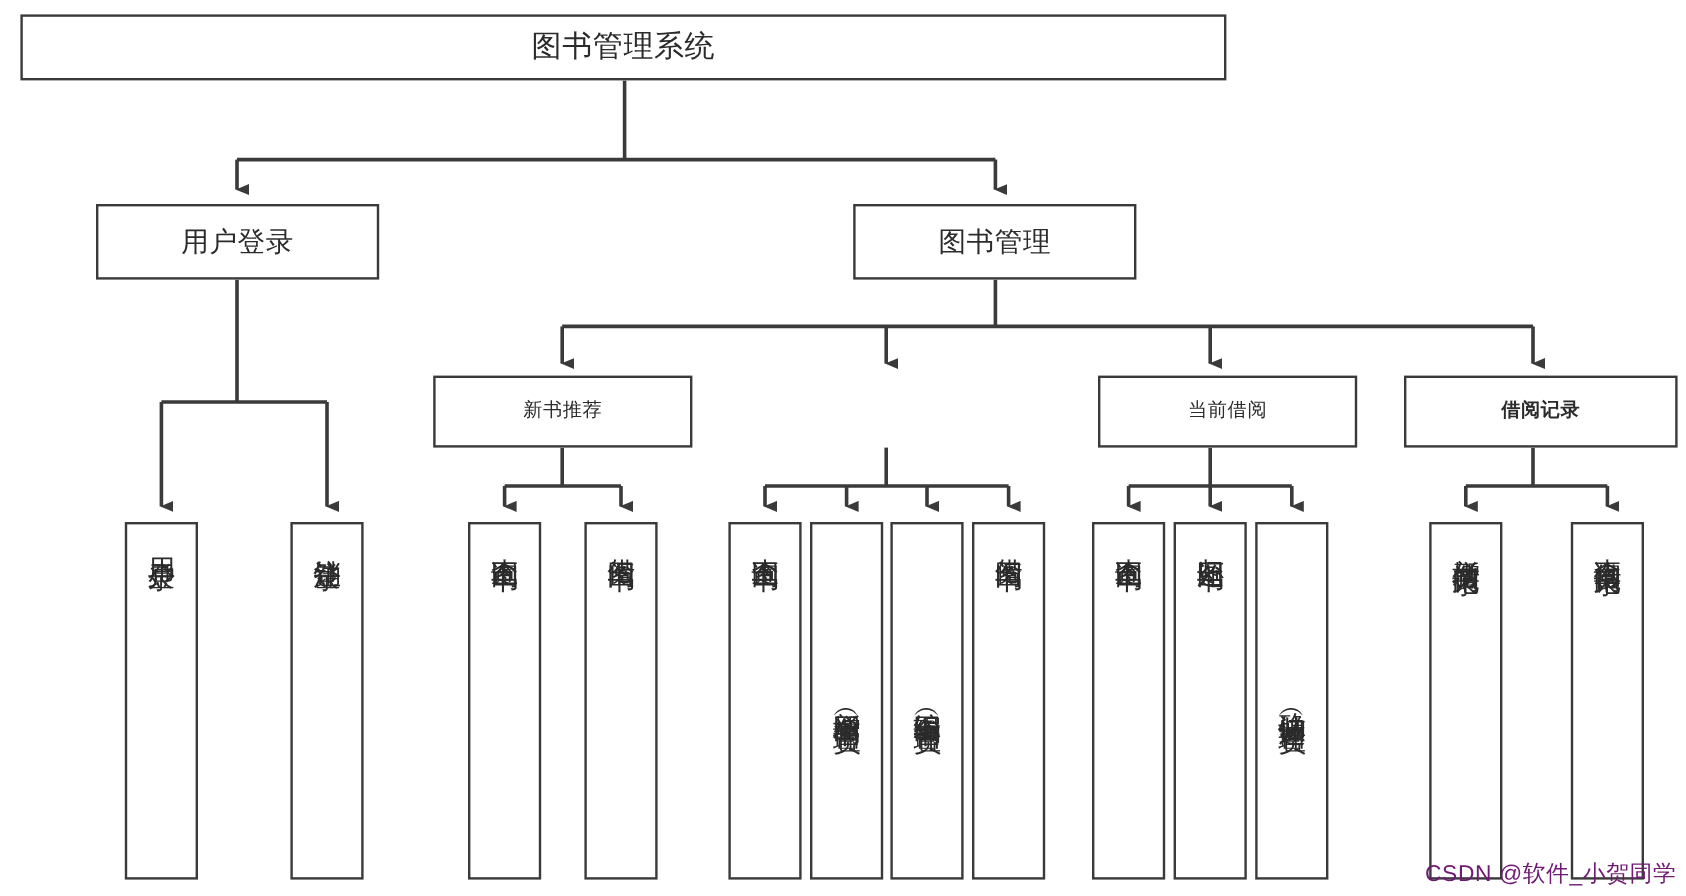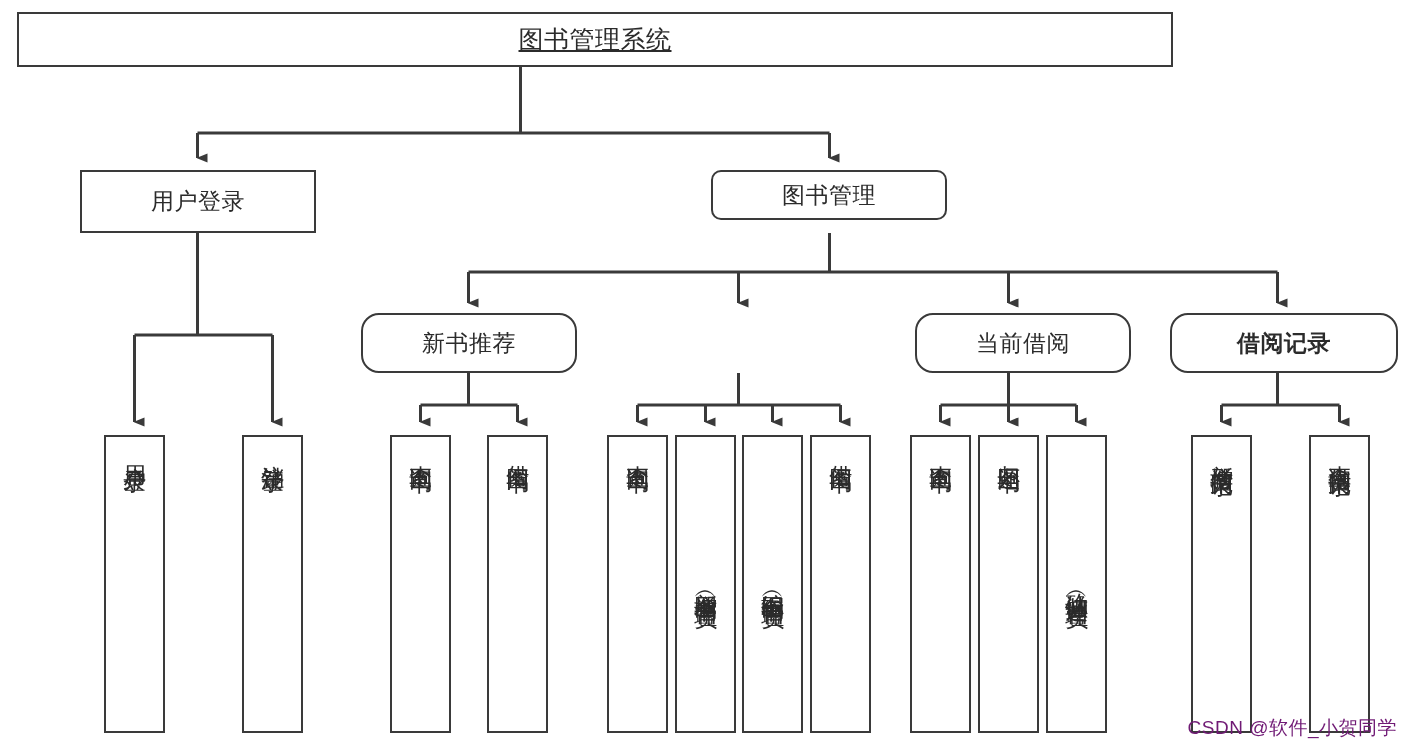--- a/index.html
+++ b/index.html
@@ -43,22 +43,21 @@
     line-height: 1.15;
     white-space: nowrap;
   }
   .node-root {
     font-size: 25px;
   }
   .node-l2 {
     font-size: 23px;
   }
   .node-l3 {
-    font-size: 23px;
-    border-radius: 18px;
+    font-size: 16px;
   }
   .node-leaf {
     align-items: flex-start;
     padding-top: 10px;
     font-size: 23px;
   }
   .node-leaf .label {
     writing-mode: vertical-rl;
     text-orientation: upright;
     line-height: 1.28;
@@ -133,28 +132,28 @@
       <line x1="1008.5" y1="405" x2="1008.5" y2="422" marker-end="url(#arrowhead)"></line>
       <line x1="1076.5" y1="405" x2="1076.5" y2="422" marker-end="url(#arrowhead)"></line>
 
       <line x1="1277.5" y1="373" x2="1277.5" y2="405"></line>
       <line x1="1221.5" y1="405" x2="1339.5" y2="405"></line>
       <line x1="1221.5" y1="405" x2="1221.5" y2="422" marker-end="url(#arrowhead)"></line>
       <line x1="1339.5" y1="405" x2="1339.5" y2="422" marker-end="url(#arrowhead)"></line>
     </g>
   </svg>
 
-  <div class="node node-root" style="left:17px; top:12px; width:1156px; height:55px;text-decoration:underline;">
+  <div class="node node-root" style="left:17px; top:12px; width:1005px; height:55px;">
     <span class="label">图书管理系统</span>
   </div>
 
   <div class="node node-l2" style="left:80px; top:170px; width:236px; height:63px;">
     <span class="label">用户登录</span>
   </div>
-  <div class="node node-l2" style="left:711px; top:170px; width:236px; height:50px;border-radius:10px;">
+  <div class="node node-l2" style="left:711px; top:170px; width:236px; height:63px;">
     <span class="label">图书管理</span>
   </div>
 
   <div class="node node-l3" style="left:361px; top:313px; width:216px; height:60px;">
     <span class="label">新书推荐</span>
   </div>
   <div class="node node-l3" style="left:901px; top:313px; width:216px; height:60px;margin-left:14px;">
     <span class="label">当前借阅</span>
   </div>
   <div class="node node-l3" style="left:1170px; top:313px; width:228px; height:60px;font-weight:bold;">

